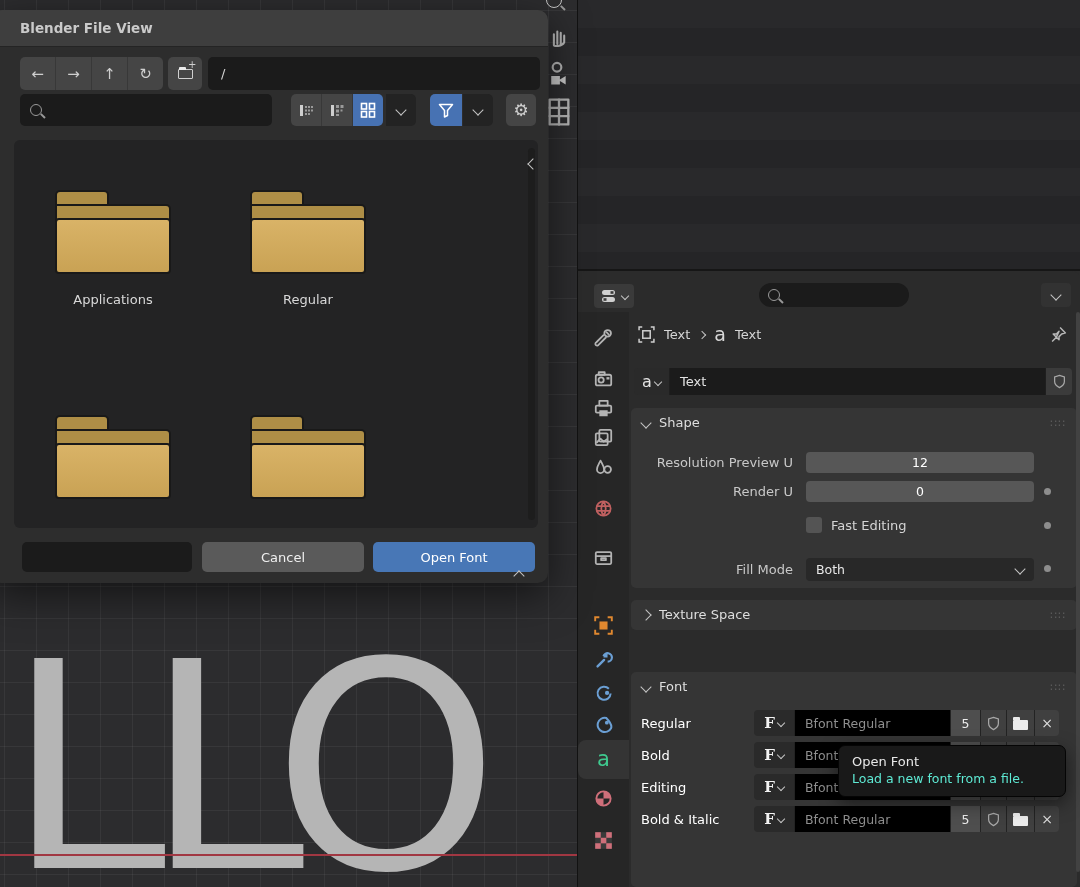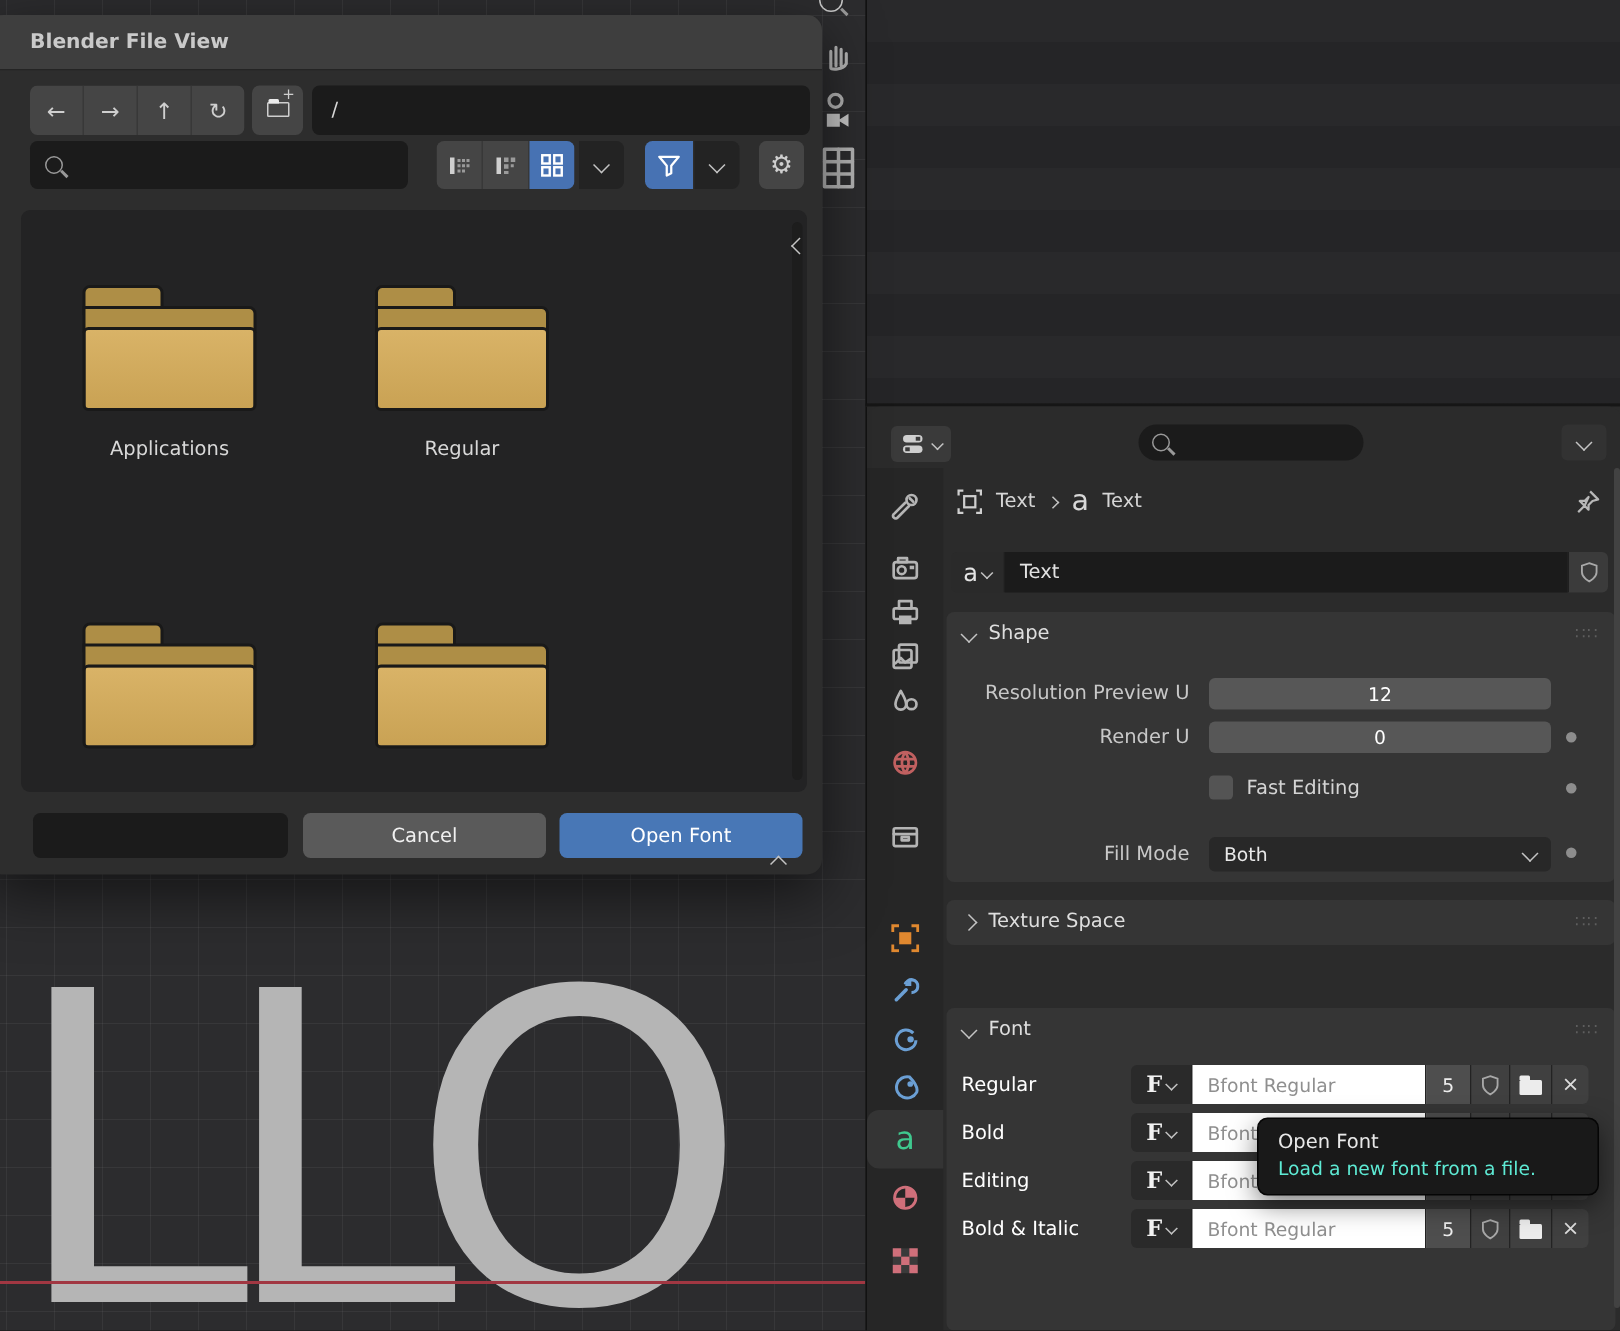--- a/index.html
+++ b/index.html
@@ -89,21 +89,21 @@
   .plabel{width:152px;text-align:right;color:#c8c8c8;margin-right:13px;}
   .numfield{width:228px;height:21px;background:#575757;border-radius:4px;color:#fff;text-align:center;line-height:21px;font-size:12.5px;}
   .seldd{width:228px;height:23px;background:#282828;border-radius:4px;color:#e8e8e8;line-height:23px;padding-left:10px;box-sizing:border-box;position:relative;font-size:12.5px;}
   .seldd .chev{position:absolute;right:10px;top:7px;}
   .cbox{width:16px;height:16px;background:#545454;border-radius:3px;}
   .rowdot{position:absolute;left:413px;}
   .frow{position:absolute;left:10px;display:flex;align-items:center;height:26px;}
   .frow .flabel{width:113px;color:#ffffff;}
   .fbtn{height:26px;background:#2a2a2a;display:flex;align-items:center;justify-content:center;border-right:1px solid #232323;box-sizing:border-box;}
   .f-F{width:41px;border-radius:4px 0 0 4px;gap:3px;font-family:"DejaVu Serif","Liberation Serif",serif;font-weight:bold;color:#f2f2f2;font-size:15px;}
-  .f-name{width:156px;background:#ffffff;justify-content:flex-start;padding-left:10px;color:#8f8f8f;font-size:12.5px;white-space:nowrap;overflow:hidden;}
+  .f-name{width:156px;background:#000000;justify-content:flex-start;padding-left:10px;color:#8f8f8f;font-size:12.5px;white-space:nowrap;overflow:hidden;}
   .f-count{width:30px;background:#4e4e4e;color:#ececec;font-size:12.5px;}
   .f-shield{width:26px;background:#404040;}
   .f-folder{width:28px;background:#404040;}
   .f-x{width:24px;background:#404040;border-radius:0 4px 4px 0;color:#dcdcdc;font-size:14px;border-right:none;}
   #tooltip{position:absolute;left:209px;top:433px;width:228px;background:#191919;border:1px solid #050505;border-radius:7px;
     padding:8px 13px 10px 13px;box-sizing:border-box;z-index:60;box-shadow:0 6px 18px rgba(0,0,0,.5);}
   #tooltip .tt1{color:#e8e8e8;font-size:13px;}
   #tooltip .tt2{color:#5eead4;font-size:12.5px;margin-top:2px;}
   #props-scroll{position:absolute;left:498px;top:41px;width:4px;height:560px;background:#424242;border-radius:2px;}
   .ic-stroke{fill:none;stroke:#b4b4b4;stroke-width:1.5;stroke-linecap:round;stroke-linejoin:round;}

